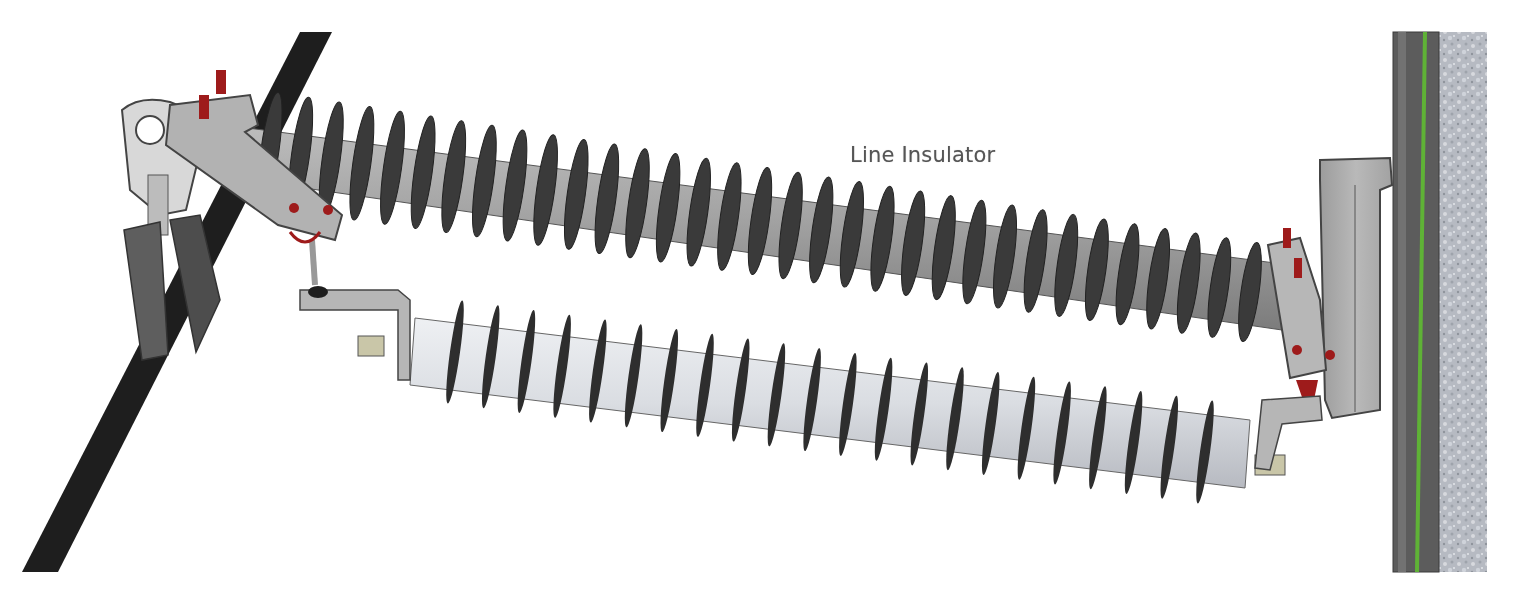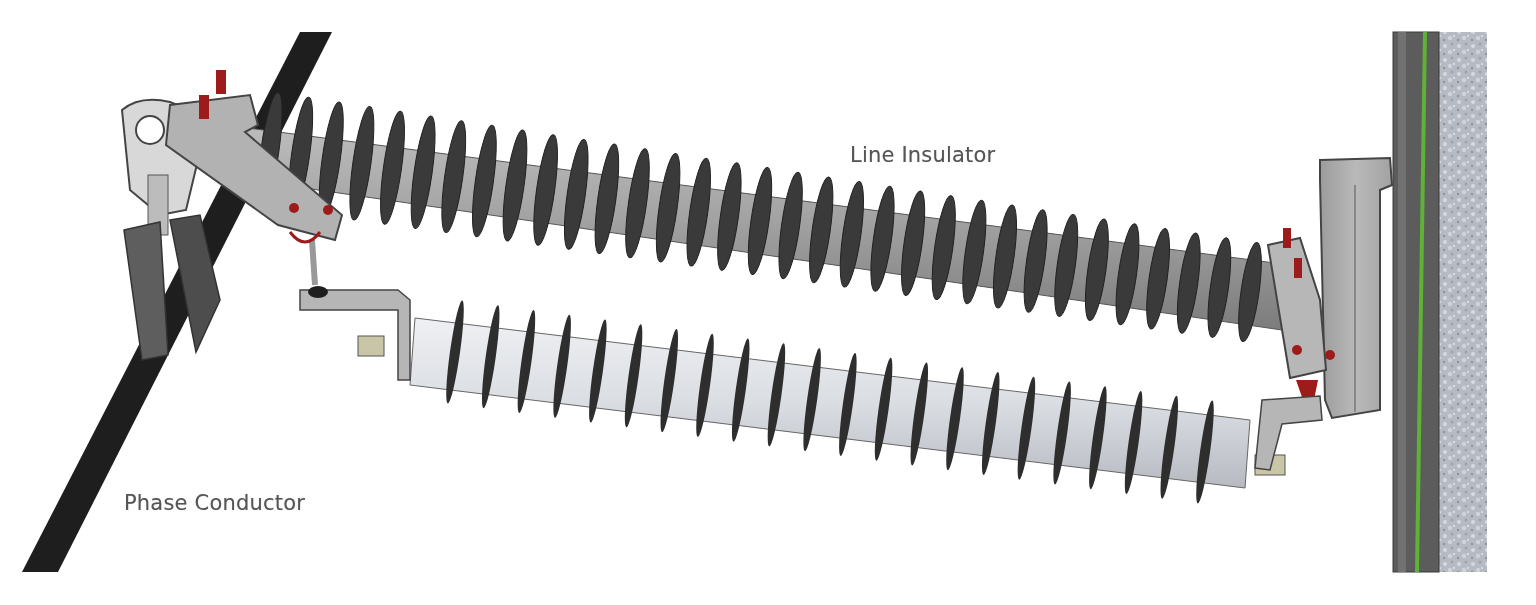--- a/index.html
+++ b/index.html
@@ -147,14 +147,13 @@
       <rect x="1283" y="228" width="8" height="20" fill="#9e1b1b"></rect>
       <rect x="1294" y="258" width="8" height="20" fill="#9e1b1b"></rect>
       <circle cx="1297" cy="350" r="5" fill="#9e1b1b"></circle>
       <circle cx="1330" cy="355" r="5" fill="#9e1b1b"></circle>
       <path d="M1296,380 L1310,420 L1318,380 Z" fill="#9e1b1b"></path>
       <polygon points="1262,400 1320,396 1322,420 1282,424 1270,470 1255,468" fill="#b6b6b6" stroke="#444" stroke-width="1.5"></polygon>
     </g>
   </svg>
 
   <div class="label" id="lbl-insulator">Line Insulator</div>
-  <div class="label" id="lbl-conductor">Phase Conductor</div>
 </div>
 
 </body></html>

